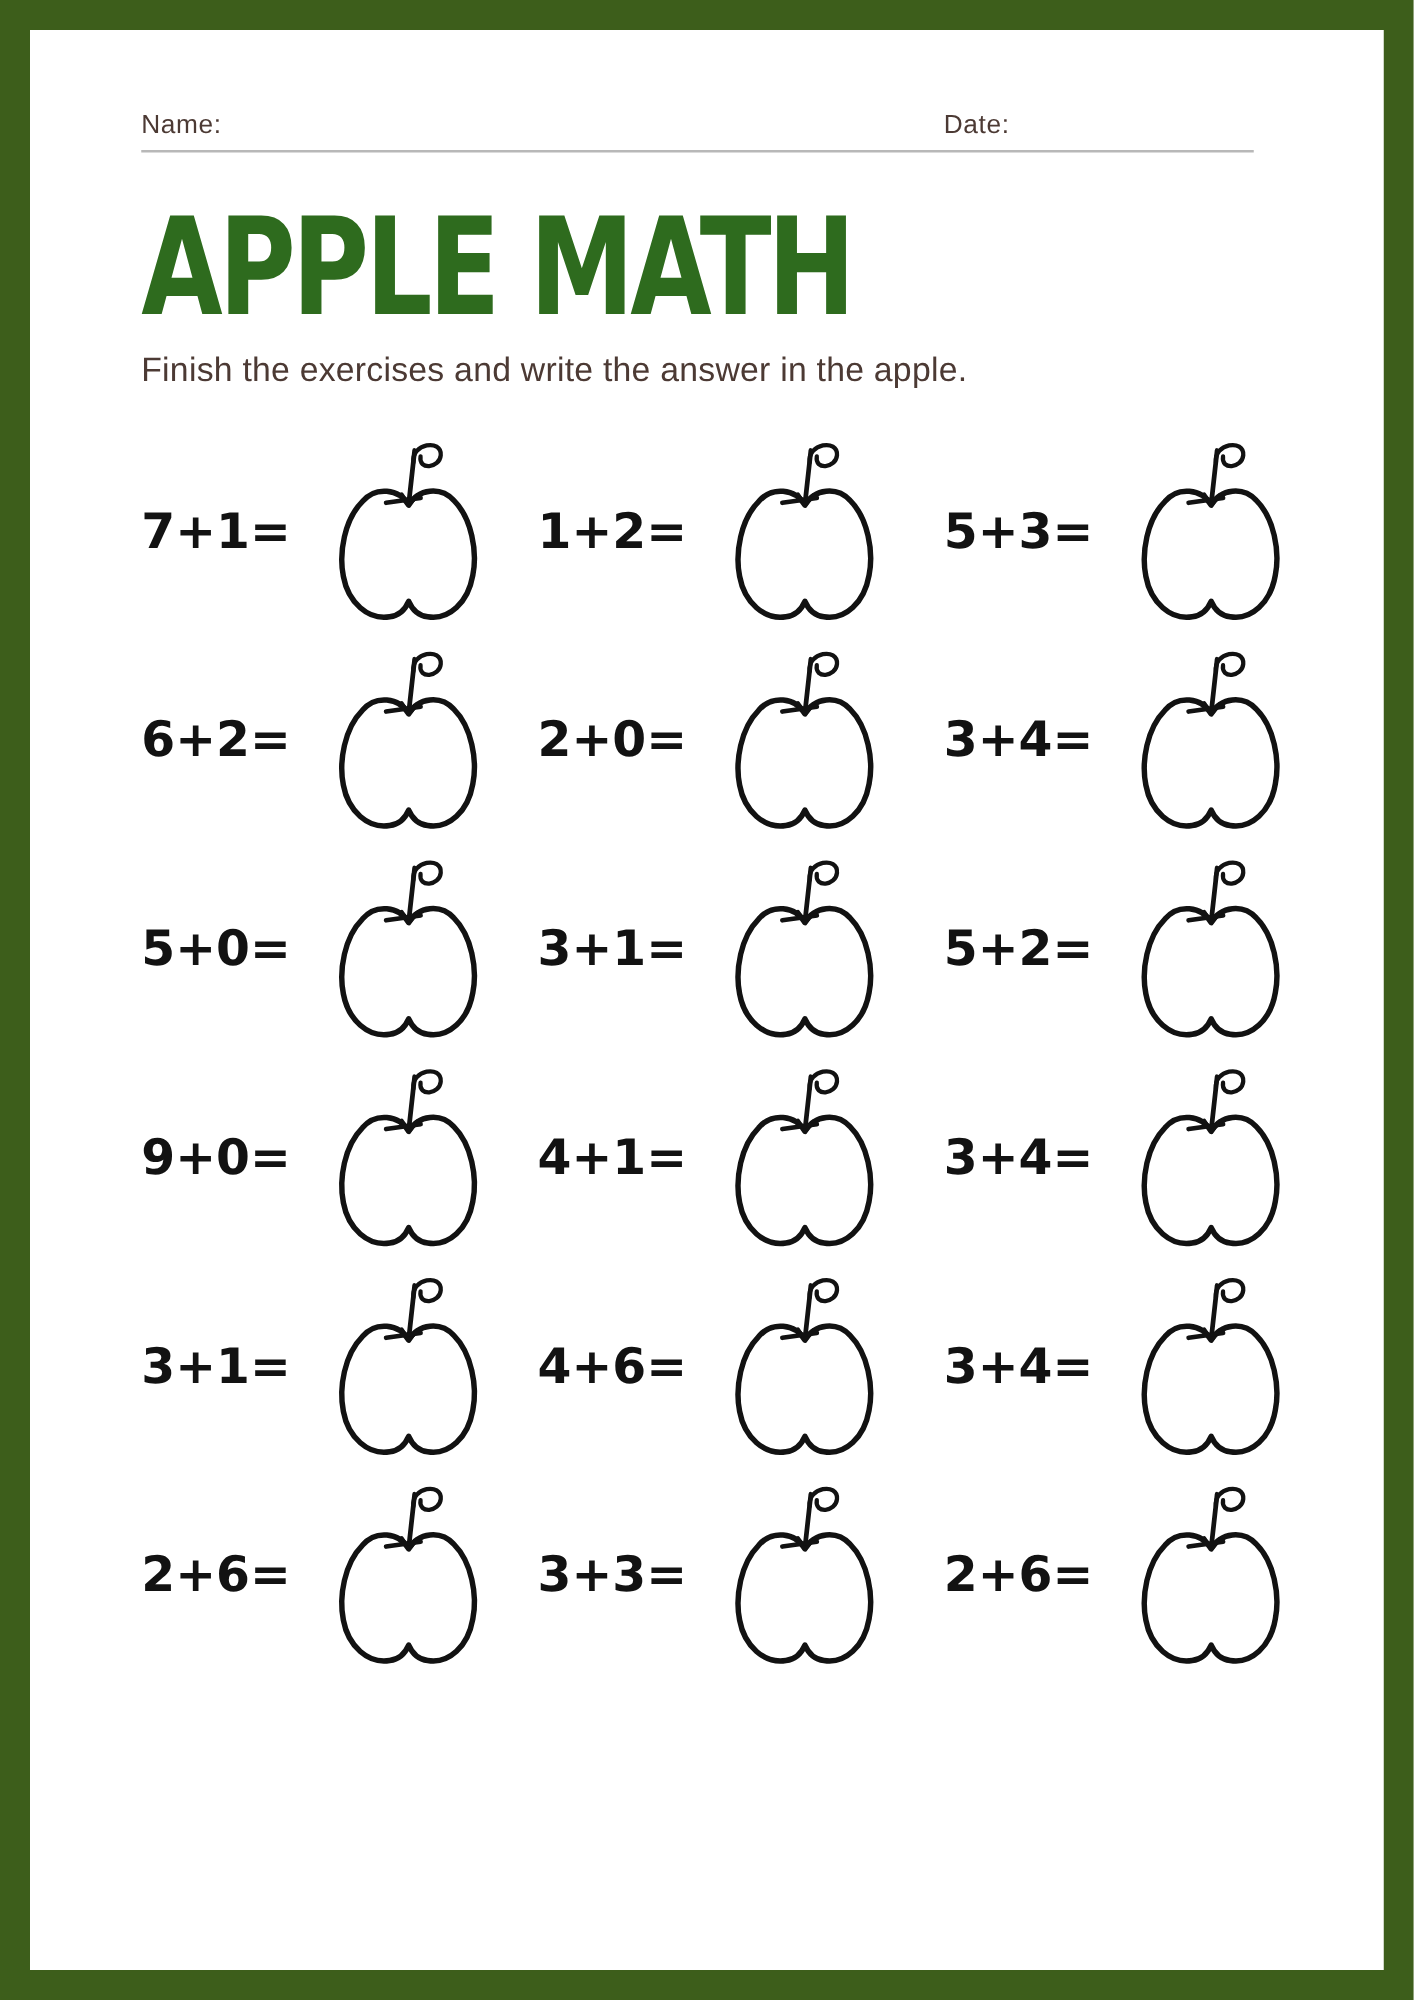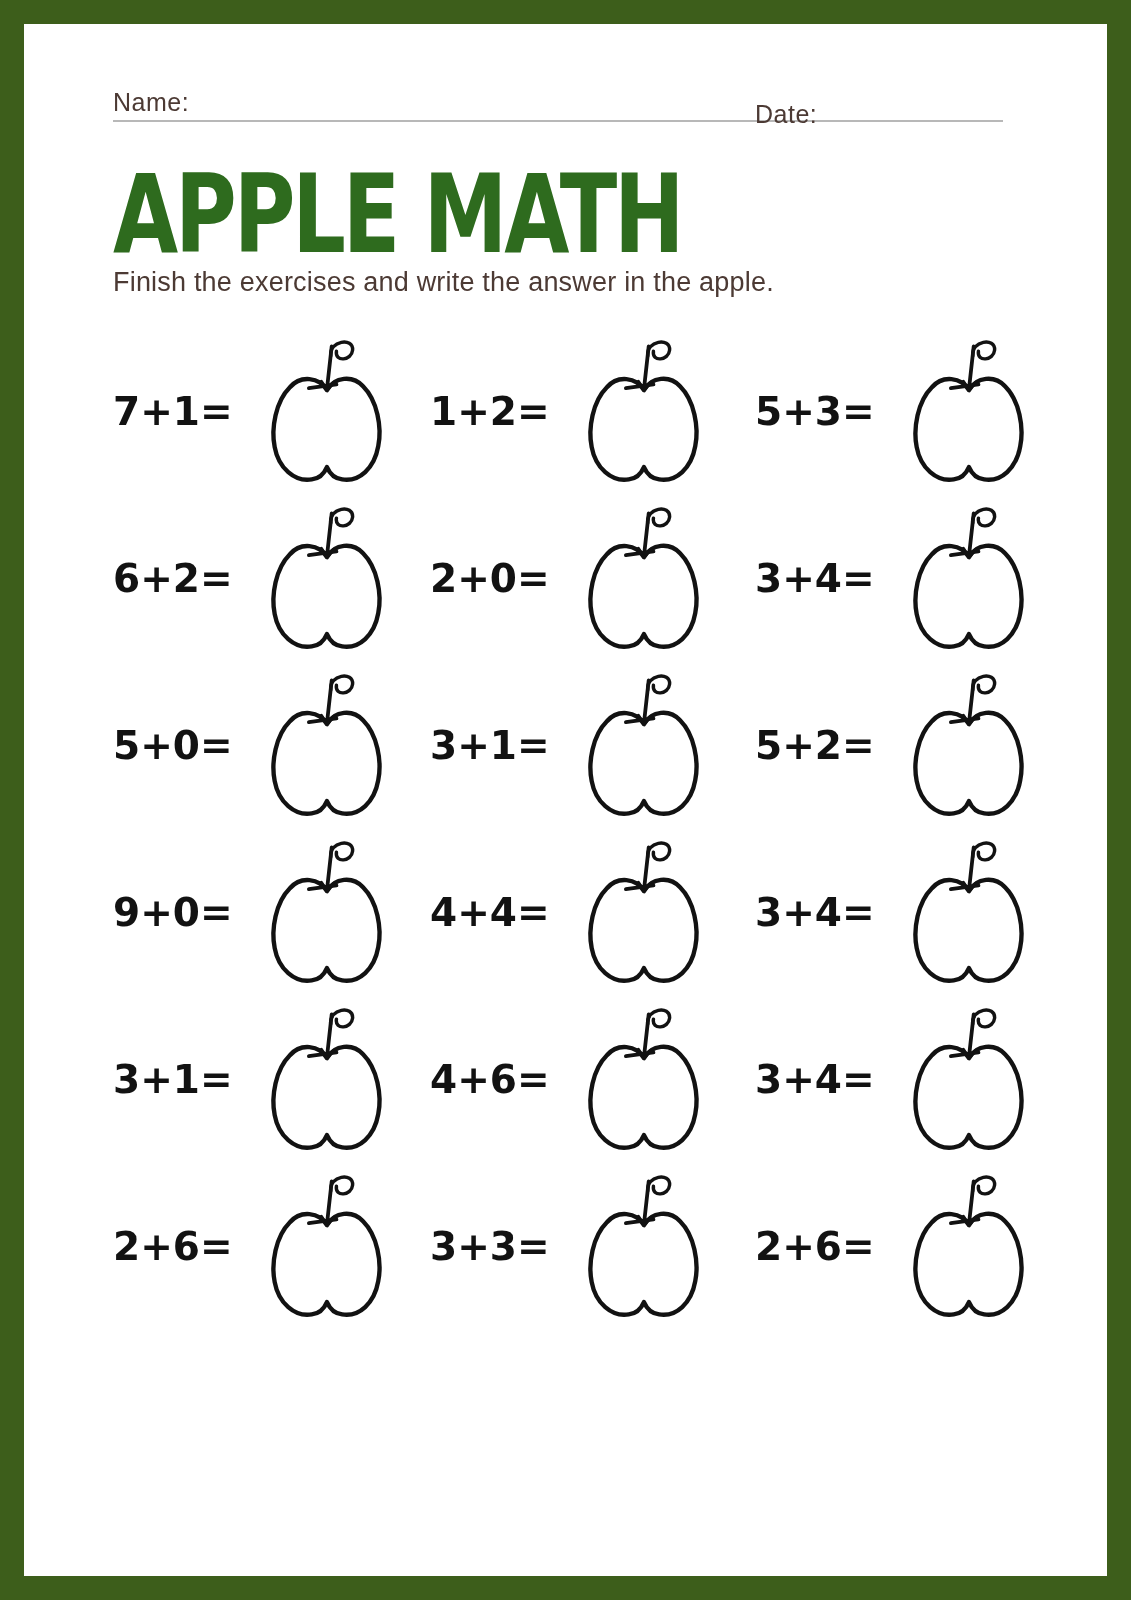--- a/index.html
+++ b/index.html
@@ -25,42 +25,43 @@
   }
   
   .header{
     position:relative;
     width:890px;
     border-bottom:2px solid var(--line-gray);
     padding-bottom:10px;
     height:34px;
   }
   .field-label{
-    font-size:25px;
+    font-size:21px;
     color:var(--text-brown);
     letter-spacing:0.5px;
   }
   .date-label{
     position:absolute;
-    left:642px;top:12px;
+    left:642px;top:0;
   }
   
   .title{
     margin-top:42px;
     font-family:"DejaVu Sans", sans-serif;
     font-weight:800;
     font-size:108px;
     line-height:0.95;
     letter-spacing:-4px;
     color:var(--title-green);
     transform:scaleX(0.78);
     transform-origin:left center;
     white-space:nowrap;
   }
   .subtitle{
+    margin-top:14px;
     font-size:27px;
     color:var(--text-brown);
     letter-spacing:0.2px;
   }
   
   .grid{
     margin-top:30px;
     width:900px;
     display:grid;
     grid-template-columns:317px 325px 1fr;
@@ -175,21 +176,21 @@
           </svg>
       </div>
 
       <div class="cell">
         <span class="eq">9+0=</span>
         <svg class="apple" viewBox="0 0 130 160">
             <use href="#apple-shape"></use>
           </svg>
       </div>
       <div class="cell">
-        <span class="eq">4+4=</span>
+        <span class="eq">4+1=</span>
         <svg class="apple" viewBox="0 0 130 160">
             <use href="#apple-shape"></use>
           </svg>
       </div>
       <div class="cell">
         <span class="eq">3+4=</span>
         <svg class="apple" viewBox="0 0 130 160">
             <use href="#apple-shape"></use>
           </svg>
       </div>

